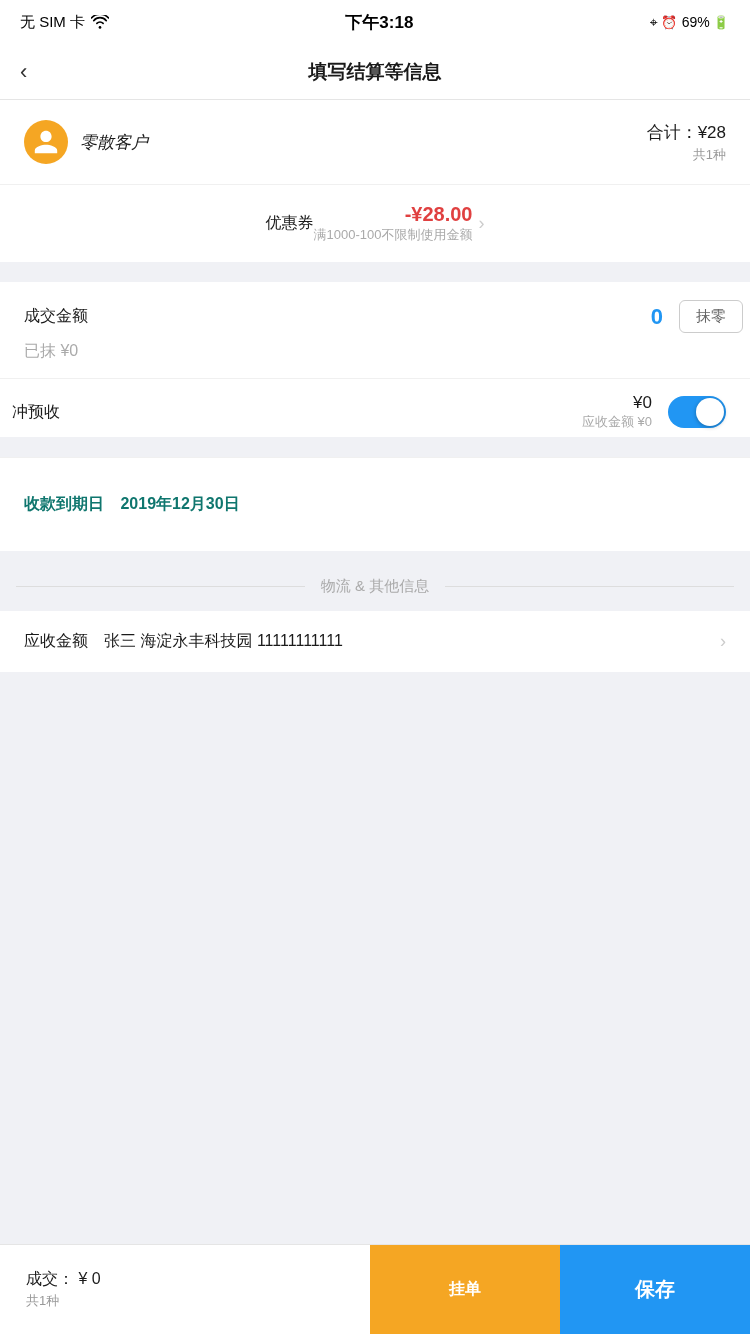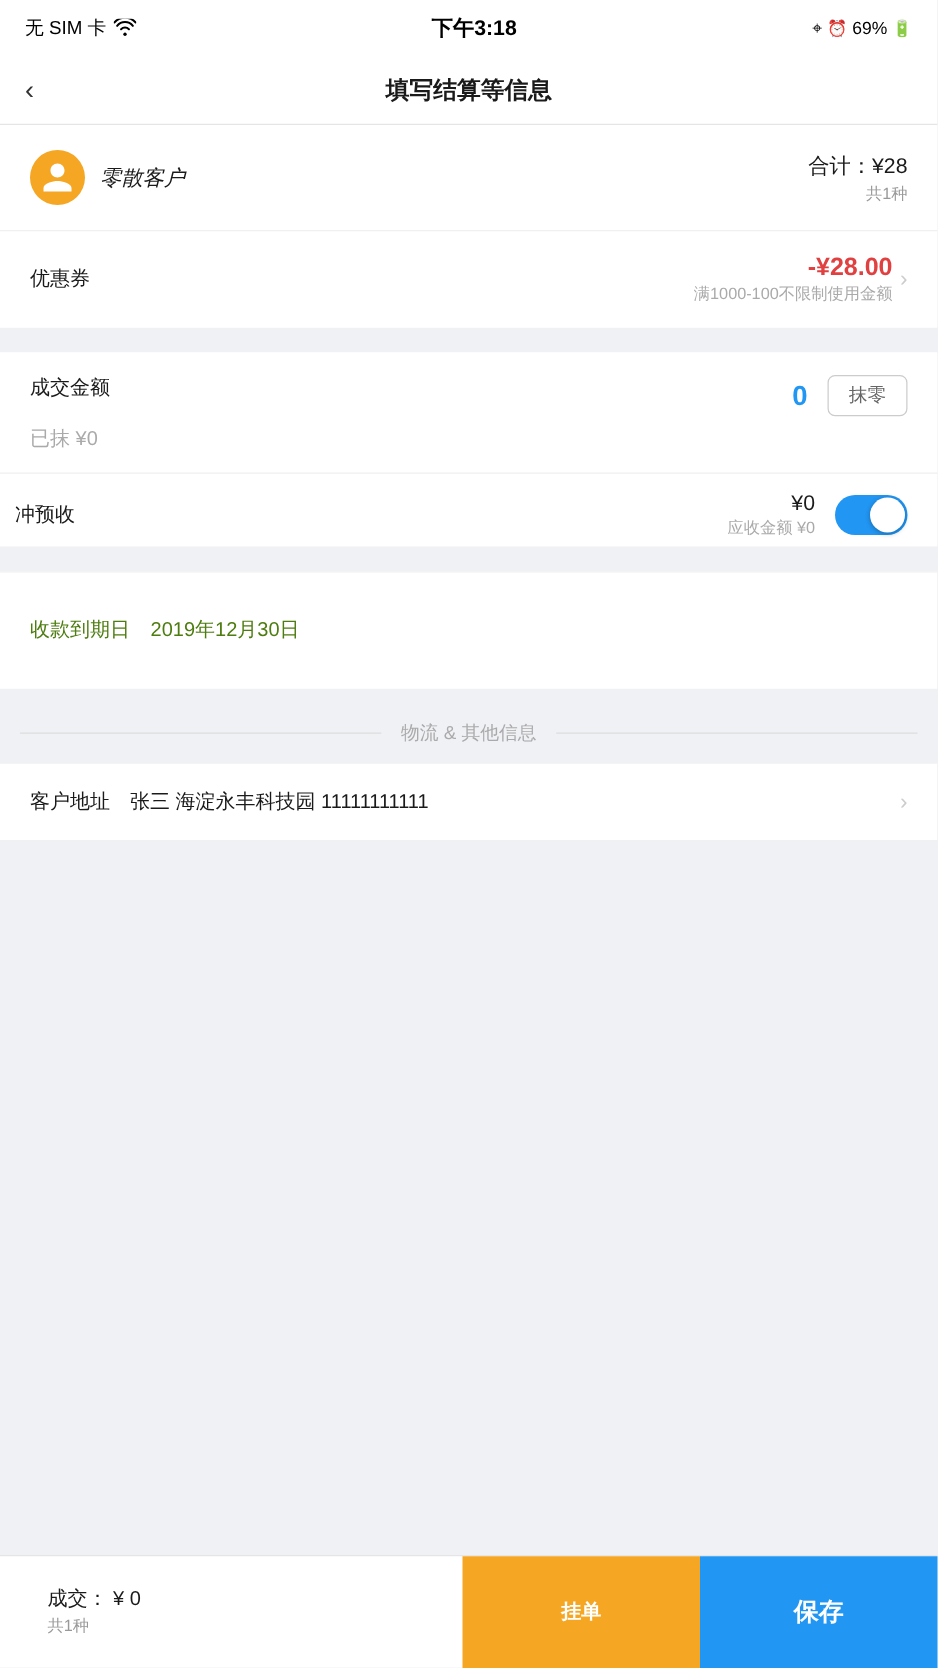--- a/index.html
+++ b/index.html
@@ -100,21 +100,21 @@
     .total-count {
       font-size: 13px;
       color: #999;
       margin-top: 2px;
     }
 
     
     .coupon-row {
       display: flex;
       align-items: center;
-      justify-content: space-between;
+      justify-content: center;
       padding: 18px 24px;
       background: #fff;
       border-top: 1px solid #f0f0f0;
     }
     .coupon-label {
       font-size: 16px;
       color: #1a1a1a;
     }
     .coupon-right {
       display: flex;
@@ -139,23 +139,23 @@
 
     
     .section-divider {
       height: 10px;
       background: #f0f1f5;
     }
 
     
     .amount-row {
       display: flex;
-      align-items: flex-start;
-      justify-content: space-between;
-      padding: 18px 24px 8px 24px;
+      align-items: center;
+      justify-content: space-between;
+      padding: 18px 7px 8px 24px;
       background: #fff;
     }
     .amount-label {
       font-size: 16px;
       color: #1a1a1a;
     }
     .amount-right {
       display: flex;
       align-items: center;
       gap: 16px;
@@ -244,23 +244,24 @@
     }
     .debit-label {
       font-size: 16px;
       color: #1a1a1a;
     }
 
     
     .date-row {
       padding: 36px 24px;
       font-size: 16px;
-      color: #4d7c0f;
+      color: #0f766e;
       background: #fff;
       border-top: 1px solid #f0f0f0;
+      font-weight: bold;
     }
     .date-label { display: inline; }
     .date-value { margin-left: 12px; }
 
     
     .logistics-header {
       height: 50px;
       background: #f0f1f5;
       display: flex;
       align-items: center;
@@ -306,21 +307,20 @@
       width: 750px;
       height: 90px;
       background: #fff;
       display: flex;
       align-items: center;
       border-top: 1px solid #e5e5e5;
     }
     .bottom-info {
       flex: 1;
       padding: 0 26px;
-      margin-left: 12px;
     }
     .bottom-deal {
       font-size: 16px;
       color: #1a1a1a;
     }
     .bottom-count {
       font-size: 13px;
       color: #999;
       margin-top: 2px;
     }
@@ -444,21 +444,21 @@
 </div>
 
 <div class="logistics-header">
   <div class="logistics-line"></div>
   <span class="logistics-title">物流 &amp; 其他信息</span>
   <div class="logistics-line"></div>
 </div>
 
 <div class="section">
   <div class="address-row">
-    <span class="address-label">客户地址</span>
+    <span class="address-label">应收金额</span>
     <span class="address-value">张三 海淀永丰科技园 11111111111</span>
     <span class="chevron">›</span>
   </div>
 </div>
 
 <div class="bottom-spacer"></div>
 
 <div class="bottom-bar">
   <div class="bottom-info">
     <div class="bottom-deal">

